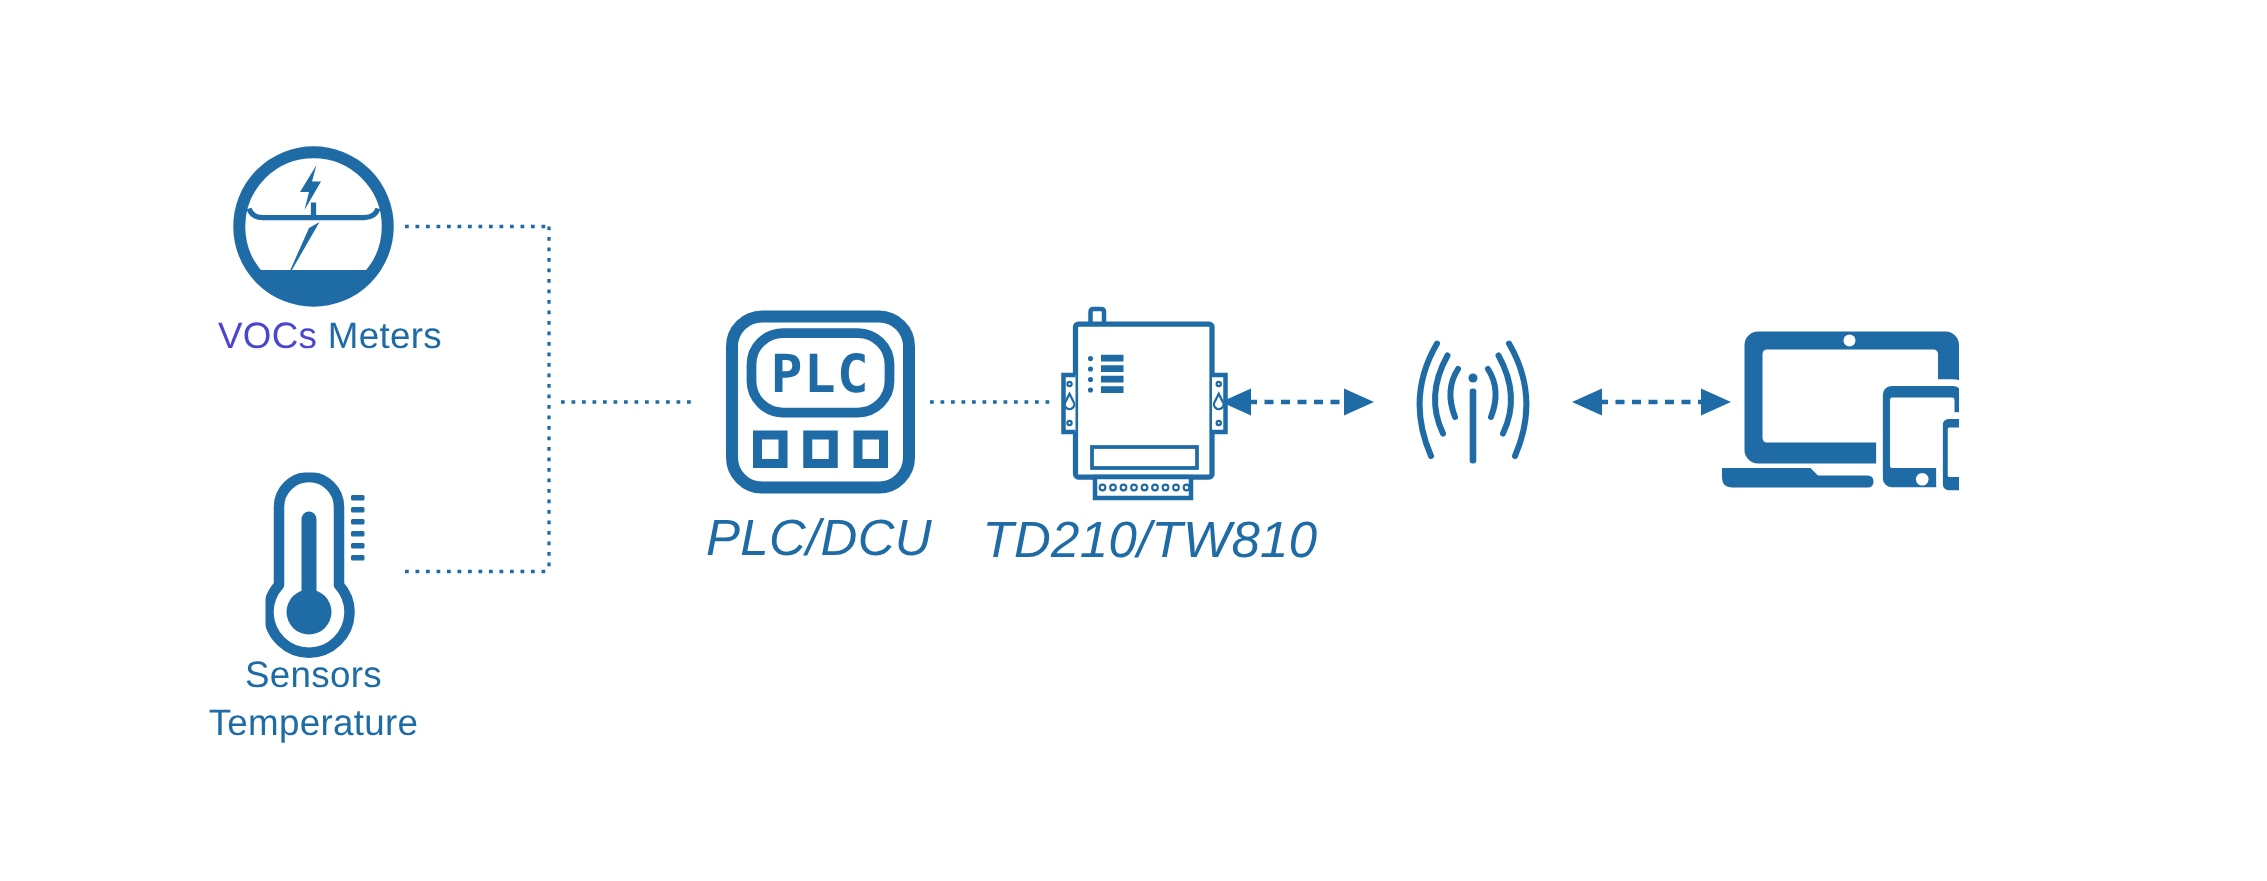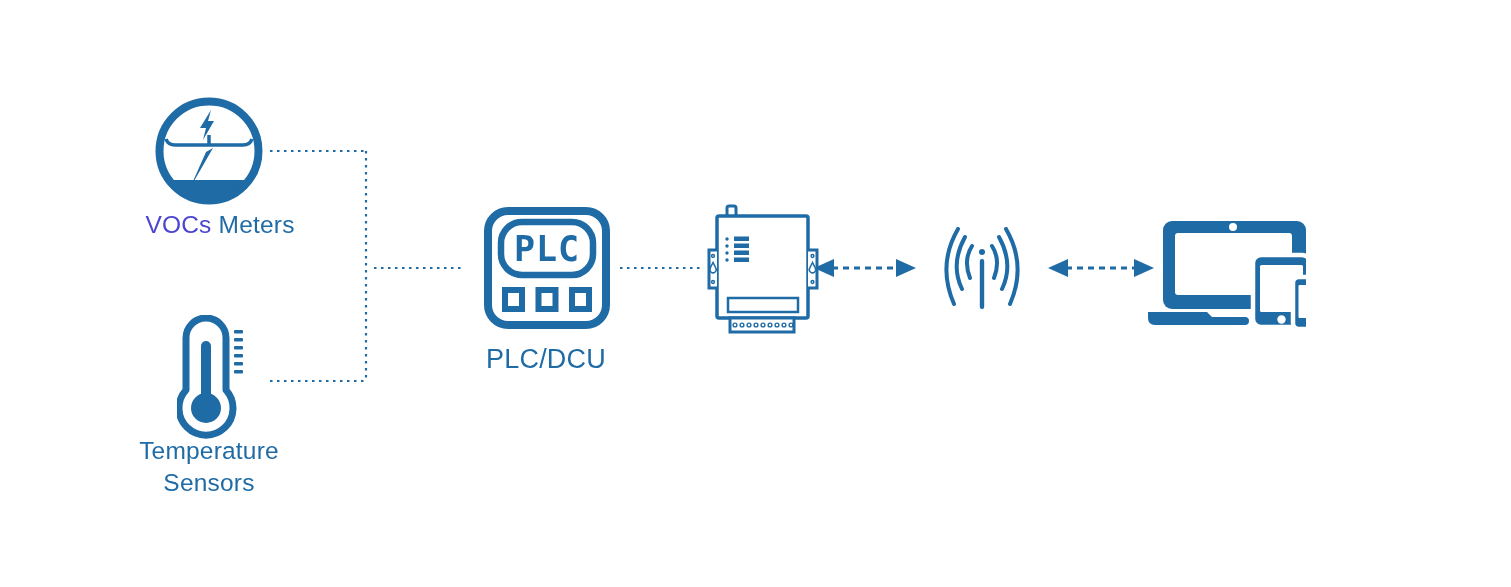--- a/index.html
+++ b/index.html
@@ -6,21 +6,21 @@
   html,body { margin:0; padding:0; background:#fff; }
   #canvas {
     position:relative; width:1306px; height:587px; background:var(--bg);
     overflow:hidden; font-family:"Liberation Sans", sans-serif;
   }
   .abs { position:absolute; }
   .lbl {
     position:absolute; text-align:center; color:var(--blue);
     font-size:24.5px; line-height:32px; letter-spacing:0.2px;
   }
-  .lbl.big { font-size:27px; }
+  .lbl.big { font-size:34px;font-style:italic; }
   .purple { color:var(--purple); }
   svg .ln { stroke:var(--blue); fill:none; }
   svg .fw { fill:#fff; stroke:var(--blue); }
   svg .fb { fill:var(--blue); }
   .plc-screen-text {
     font-family:"DejaVu Sans Mono", monospace; font-weight:bold;
     font-size:35px; fill:var(--blue); letter-spacing:1px;
   }
 </style>
 </head>
@@ -65,22 +65,22 @@
     <g>
       <rect class="fb" x="57" y="15" width="9" height="3.6" rx="1"></rect>
       <rect class="fb" x="57" y="23" width="9" height="3.6" rx="1"></rect>
       <rect class="fb" x="57" y="31" width="9" height="3.6" rx="1"></rect>
       <rect class="fb" x="57" y="39" width="9" height="3.6" rx="1"></rect>
       <rect class="fb" x="57" y="47" width="9" height="3.6" rx="1"></rect>
       <rect class="fb" x="57" y="55" width="9" height="3.6" rx="1"></rect>
     </g>
   </svg>
   <div class="lbl" style="left:109px;top:435px;width:200px">
+    <div>Sensors</div>
     <div>Temperature</div>
-    <div>Sensors</div>
   </div>
 
   <svg class="abs" style="left:483px;top:206px" width="128" height="124" viewBox="0 0 128 124">
     <rect class="fw" stroke-width="8" x="5" y="5" width="118" height="114" rx="20"></rect>
     <rect class="fw" stroke-width="6.5" x="18" y="16" width="92" height="53" rx="21"></rect>
     <text class="plc-screen-text" x="64" y="55" text-anchor="middle">PLC</text>
     <rect class="fw" stroke-width="6" x="22" y="84" width="17" height="19"></rect>
     <rect class="fw" stroke-width="6" x="55.5" y="84" width="17" height="19"></rect>
     <rect class="fw" stroke-width="6" x="89" y="84" width="17" height="19"></rect>
   </svg>
@@ -116,20 +116,21 @@
         <circle cx="38" cy="122" r="1.9"></circle>
         <circle cx="45" cy="122" r="1.9"></circle>
       <circle cx="52" cy="122" r="1.9"></circle>
         <circle cx="59" cy="122" r="1.9"></circle>
         <circle cx="66" cy="122" r="1.9"></circle>
       <circle cx="73" cy="122" r="1.9"></circle>
         <circle cx="80" cy="122" r="1.9"></circle>
         <circle cx="87" cy="122" r="1.9"></circle>
     </g>
   </svg>
+  <div class="lbl big" style="left:655px;top:344px;width:200px">TD210/TW810</div>
 
   <svg class="abs" style="left:937px;top:227px" width="90" height="84" viewBox="0 0 90 84">
     <circle class="fb" cx="45" cy="25" r="3"></circle>
     <rect class="fb" x="42.8" y="32" width="4.4" height="50" rx="2"></rect>
     <g class="ln" stroke-width="4" stroke-linecap="round">
       <path d="M35,19 Q26,33 33,51"></path>
       <path d="M28,10 Q13,37 25,62"></path>
       <path d="M21,2 Q0,38 17,77"></path>
       <path d="M55,19 Q64,33 57,51"></path>
       <path d="M62,10 Q77,37 65,62"></path>

